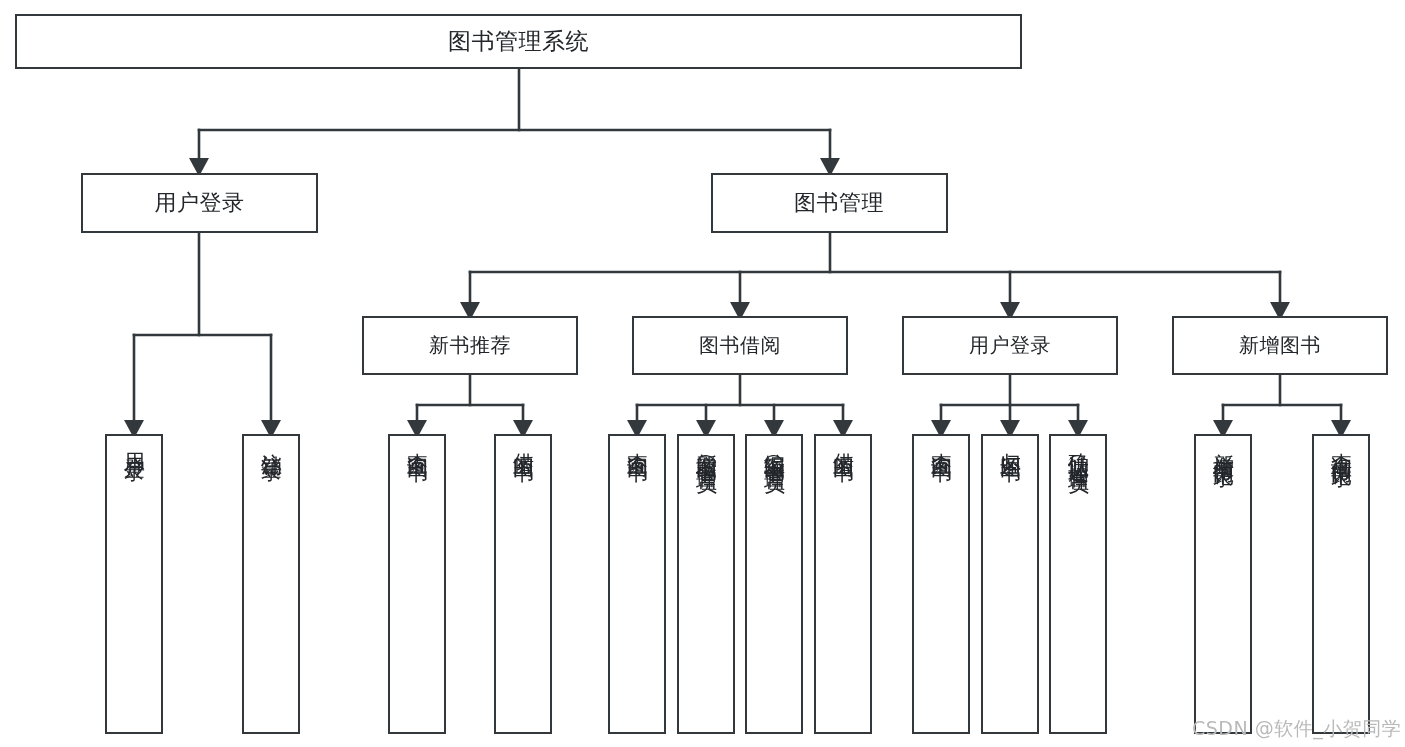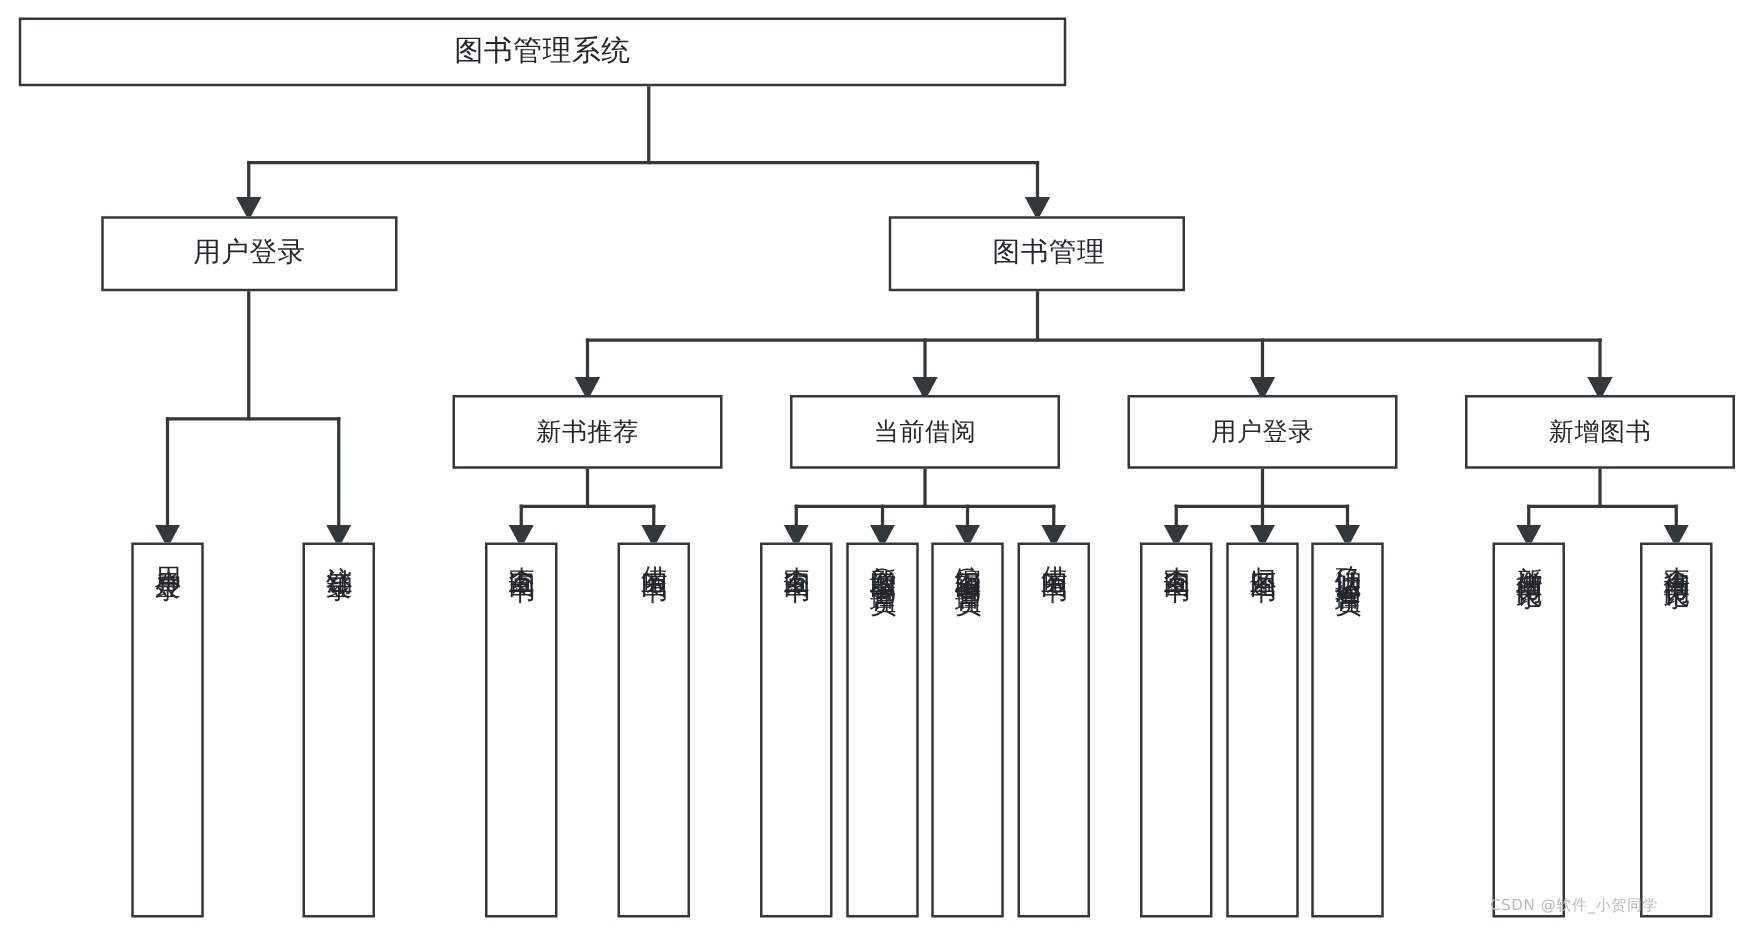--- a/index.html
+++ b/index.html
@@ -56,21 +56,21 @@
     writing-mode: vertical-rl;
     text-orientation: upright;
     font-size: 21px;
     line-height: 1.0;
     letter-spacing: 3px;
     white-space: nowrap;
   }
   .watermark {
     position: absolute;
     color: #b9b9b9;
-    font-size: 12px;
+    font-size: 19px;
     white-space: nowrap;
     letter-spacing: 0.5px;
     pointer-events: none;
   }
 </style>
 </head>
 <body>
 
 <div id="diagram-root">
 
@@ -121,38 +121,38 @@
       <path d="M1010,405 L1010,428" marker-end="url(#arrowhead)"></path>
       <path d="M1078,405 L1078,428" marker-end="url(#arrowhead)"></path>
 
       <path d="M1280,375 L1280,405"></path>
       <path d="M1223,405 L1341,405"></path>
       <path d="M1223,405 L1223,428" marker-end="url(#arrowhead)"></path>
       <path d="M1341,405 L1341,428" marker-end="url(#arrowhead)"></path>
     </g>
   </svg>
 
-  <div class="node-box node-root" style="left:15px; top:14px; width:838px; height:55px;">
+  <div class="node-box node-root" style="left:15px; top:14px; width:1007px; height:55px;">
     <span class="node-label">图书管理系统</span>
   </div>
 
   <div class="node-box node-l1" style="left:81px; top:173px; width:237px; height:60px;">
     <span class="node-label">用户登录</span>
   </div>
 
   <div class="node-box node-l1" style="left:711px; top:173px; width:237px; height:60px;padding-left:19px;">
     <span class="node-label">图书管理</span>
   </div>
 
   <div class="node-box node-l2" style="left:362px; top:316px; width:216px; height:59px;">
     <span class="node-label">新书推荐</span>
   </div>
 
   <div class="node-box node-l2" style="left:632px; top:316px; width:216px; height:59px;">
-    <span class="node-label">当前借阅</span>
+    <span class="node-label">图书借阅</span>
   </div>
 
   <div class="node-box node-l2" style="left:902px; top:316px; width:216px; height:59px;">
     <span class="node-label">用户登录</span>
   </div>
 
   <div class="node-box node-l2" style="left:1172px; top:316px; width:216px; height:59px;">
     <span class="node-label">新增图书</span>
   </div>
 

